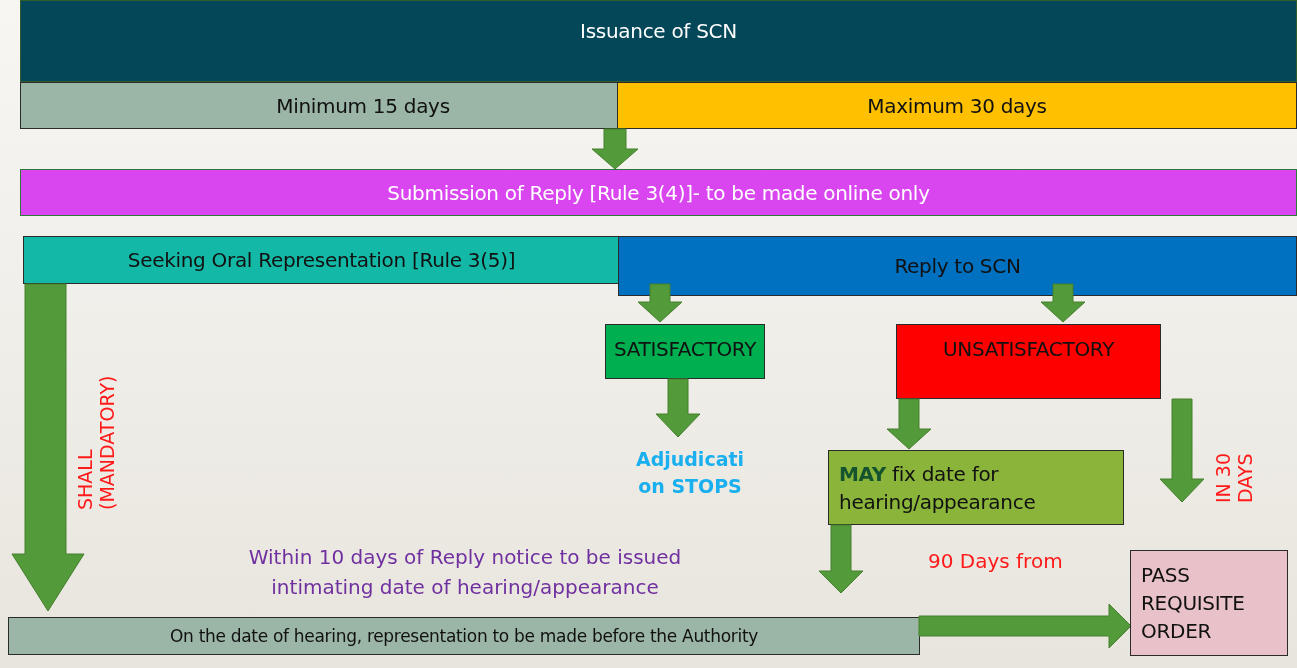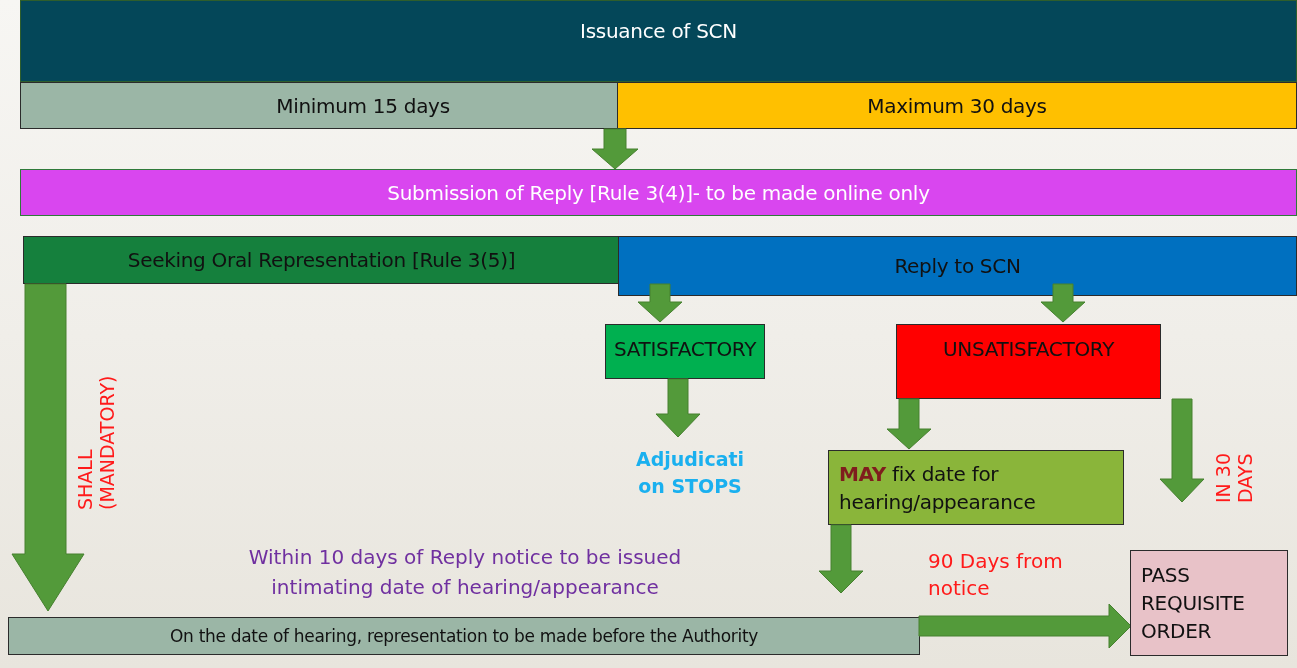--- a/index.html
+++ b/index.html
@@ -42,21 +42,21 @@
 <div class="arrow" style="left:592px;top:129px;width:46px;height:40px;">
   <svg viewBox="0 0 46 40">
       <path d="M12 0 H34 V20 H46 L23 40 L0 20 H12 Z"></path>
     </svg>
 </div>
 
 <div class="box" style="left:20px;top:169px;width:1277px;height:47px;background:#d946ef;color:#fff;border:1px solid #2f7a3a;font-size:20px;">
   <span>Submission of Reply [Rule 3(4)]- to be made online only</span>
 </div>
 
-<div class="box" style="left:23px;top:236px;width:597px;height:48px;background:#15803d;font-size:20px;">
+<div class="box" style="left:23px;top:236px;width:597px;height:48px;background:#14b8a6;font-size:20px;">
   <span>Seeking Oral Representation [Rule 3(5)]</span>
 </div>
 <div class="box" style="left:618px;top:236px;width:679px;height:60px;background:#0070c0;font-size:20px;">
   <span>Reply to SCN</span>
 </div>
 
 <div class="arrow" style="left:12px;top:284px;width:72px;height:327px;">
   <svg viewBox="0 0 72 327">
       <path d="M13 0 H54 V270 H72 L36 327 L0 270 H13 Z"></path>
     </svg>
@@ -103,38 +103,37 @@
       <path d="M12 0 H32 V80 H44 L22 103 L0 80 H12 Z"></path>
     </svg>
 </div>
 <div class="vert" style="left:1212px;top:503px;">
   <div>IN 30</div>
   <div>DAYS</div>
 </div>
 
 <div class="box" style="left:828px;top:450px;width:296px;height:75px;background:#8ab53a;justify-content:flex-start;padding-left:10px;font-size:20px;line-height:28px;text-align:left;">
   <div>
-    <div><span style="color:#7f1d1d;font-weight:bold;">MAY</span><span> fix date for</span></div>
+    <div><span style="color:#14532d;font-weight:bold;">MAY</span><span> fix date for</span></div>
     <div>hearing/appearance</div>
   </div>
 </div>
 <div class="arrow" style="left:819px;top:525px;width:44px;height:68px;">
   <svg viewBox="0 0 44 68">
       <path d="M12 0 H32 V46 H44 L22 68 L0 46 H12 Z"></path>
     </svg>
 </div>
 
 <div class="label" style="left:145px;top:542px;width:640px;text-align:center;color:#7030a0;font-size:20px;line-height:30px;">
   <div>Within 10 days of Reply notice to be issued</div>
   <div>intimating date of hearing/appearance</div>
 </div>
 
 <div class="label" style="left:928px;top:548px;color:#ff1a1a;font-size:20px;line-height:27px;">
   <div>90 Days from</div>
-  <div>notice</div>
 </div>
 
 <div class="box" style="left:8px;top:617px;width:912px;height:38px;background:#9bb6a6;font-size:17px;">
   <span>On the date of hearing, representation to be made before the Authority</span>
 </div>
 
 <div class="arrow" style="left:919px;top:604px;width:212px;height:44px;">
   <svg viewBox="0 0 212 44">
       <path d="M0 12 H190 V0 L212 22 L190 44 V32 H0 Z"></path>
     </svg>

